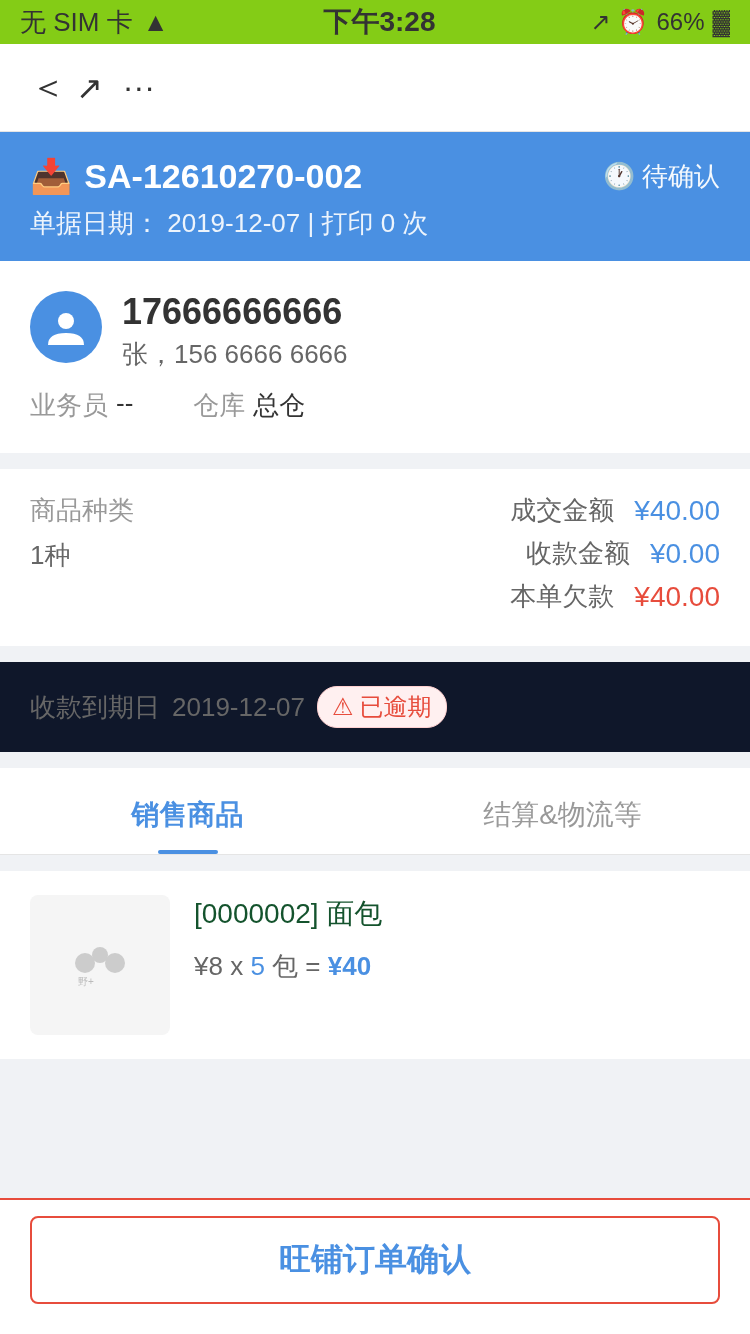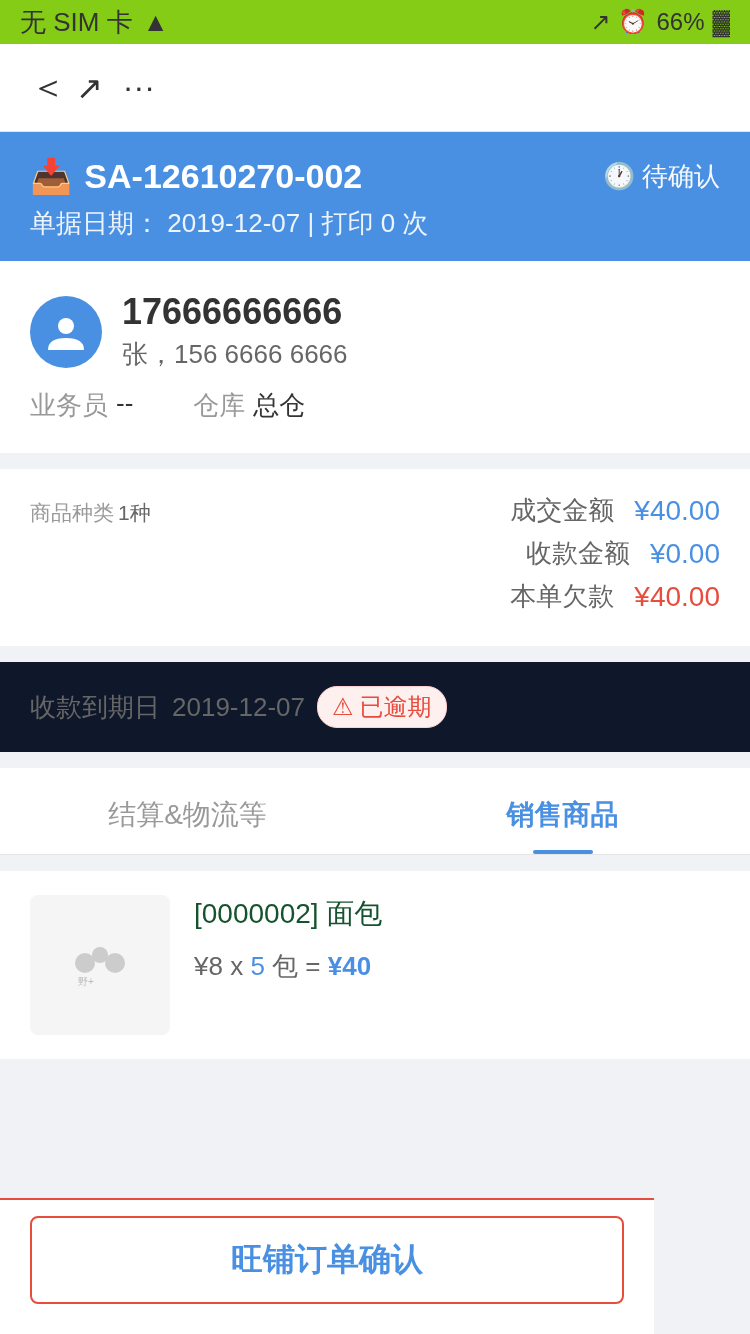--- a/index.html
+++ b/index.html
@@ -101,21 +101,20 @@
     }
 
     
     .customer-section {
       background: #fff;
       padding: 30px;
       margin-bottom: 16px;
     }
     .customer-top {
       display: flex;
-      align-items: center;
       gap: 20px;
       margin-bottom: 16px;
     }
     .avatar {
       width: 72px;
       height: 72px;
       border-radius: 50%;
       background: #4a90e2;
       display: flex;
       align-items: center;
@@ -147,25 +146,25 @@
     
     .summary-section {
       background: #fff;
       padding: 24px 30px;
       margin-bottom: 16px;
       display: flex;
       justify-content: space-between;
       align-items: flex-start;
     }
     .summary-left {
-      font-size: 21px;
-      color: #666;
-      display: flex;
+      font-size: 26px;
+      color: #666;
+      display: flex;
+      flex-direction: column;
       gap: 4px;
-      align-items: flex-end;
     }
     .summary-label { color: #999; }
     .summary-kinds {
       display: flex;
       align-items: center;
       gap: 10px;
       margin-top: 6px;
     }
     .summary-right {
       text-align: right;
@@ -278,21 +277,21 @@
       background: #f0f2f5;
       flex: 1;
       min-height: 300px;
     }
 
     
     .bottom-bar {
       position: fixed;
       bottom: 0;
       left: 0;
-      width: 654px;
+      width: 750px;
       background: #fff;
       padding: 16px 30px 30px;
       border-top: 2px solid #e74c3c;
     }
     .confirm-btn {
       width: 100%;
       height: 88px;
       border: 2px solid #e74c3c;
       border-radius: 8px;
       background: #fff;
@@ -306,20 +305,21 @@
     }
   </style>
 </head>
 <body>
 
 <div class="status-bar">
   <div class="status-left">
     <span>无 SIM 卡</span>
     <span>▲</span>
   </div>
+  <div class="status-center">下午3:28</div>
   <div class="status-right">
     <span>↗</span>
     <span>⏰</span>
     <span>66%</span>
     <span>▓</span>
   </div>
 </div>
 
 <div class="nav-bar">
   <div class="nav-back">＜</div>
@@ -399,25 +399,25 @@
 <div class="due-section card">
   <span>收款到期日</span>
   <span>2019-12-07</span>
   <div class="overdue-badge">
     <span style="color:#e74c3c;">⚠</span>
     <span>已逾期</span>
   </div>
 </div>
 
 <div class="tabs card">
+  <div class="tab active">
+    <span>销售商品</span>
+  </div>
   <div class="tab">
     <span>结算&amp;物流等</span>
-  </div>
-  <div class="tab active">
-    <span>销售商品</span>
   </div>
 </div>
 
 <div class="product-section card">
   <div class="product-thumb">
     <svg width="80" height="60" viewBox="0 0 80 60" fill="none">
       <circle cx="25" cy="28" r="10" fill="#ccc"></circle>
       <circle cx="55" cy="28" r="10" fill="#ccc"></circle>
       <circle cx="40" cy="20" r="8" fill="#ccc"></circle>
       <text x="18" y="50" font-size="10" fill="#bbb">野+</text>

